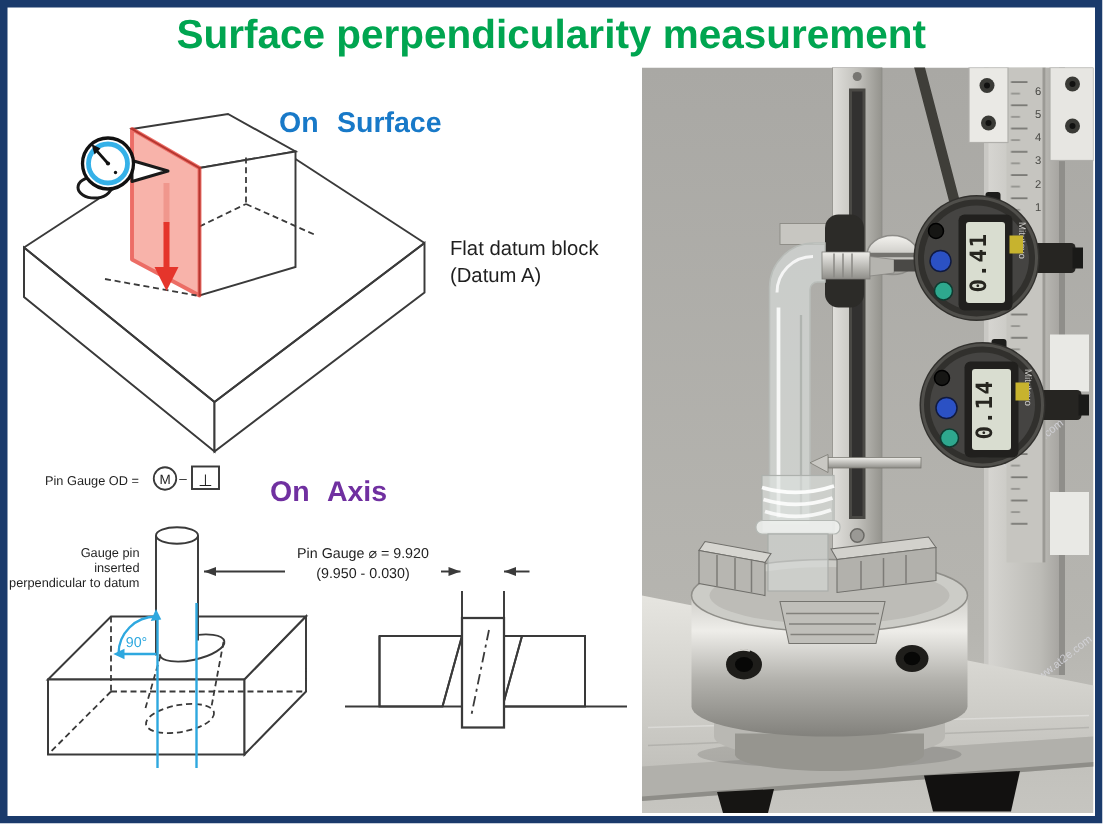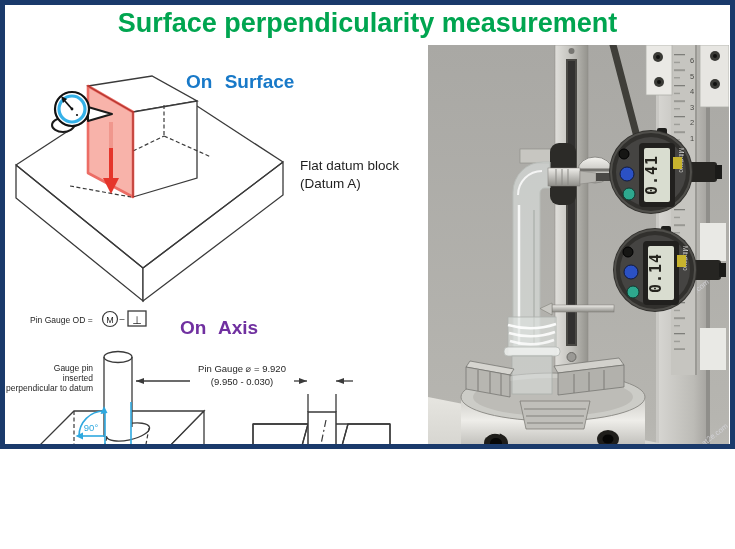--- a/index.html
+++ b/index.html
@@ -1,17 +1,17 @@
 <!DOCTYPE html>
 <html><head>
 <meta charset="utf-8">
 <style>
   html,body{margin:0;padding:0;background:#fff;}
   .frame{
-    width:735px;height:449px;box-sizing:border-box;
+    width:735px;height:549px;box-sizing:border-box;
     border:5px solid #1a3a6b;background:#fff;position:relative;
     font-family:"Liberation Sans",sans-serif;overflow:hidden;
   }
   .title{
     position:absolute;top:3px;left:0;right:0;text-align:center;
     font-size:27px;font-weight:bold;color:#00a550;letter-spacing:0px;
   }
   .diagram-svg{position:absolute;left:0;top:0;}
   .photo-svg{position:absolute;left:423px;top:40px;}
   .hd-surface{font-size:19px;font-weight:bold;fill:#1879c8;word-spacing:7px;}

